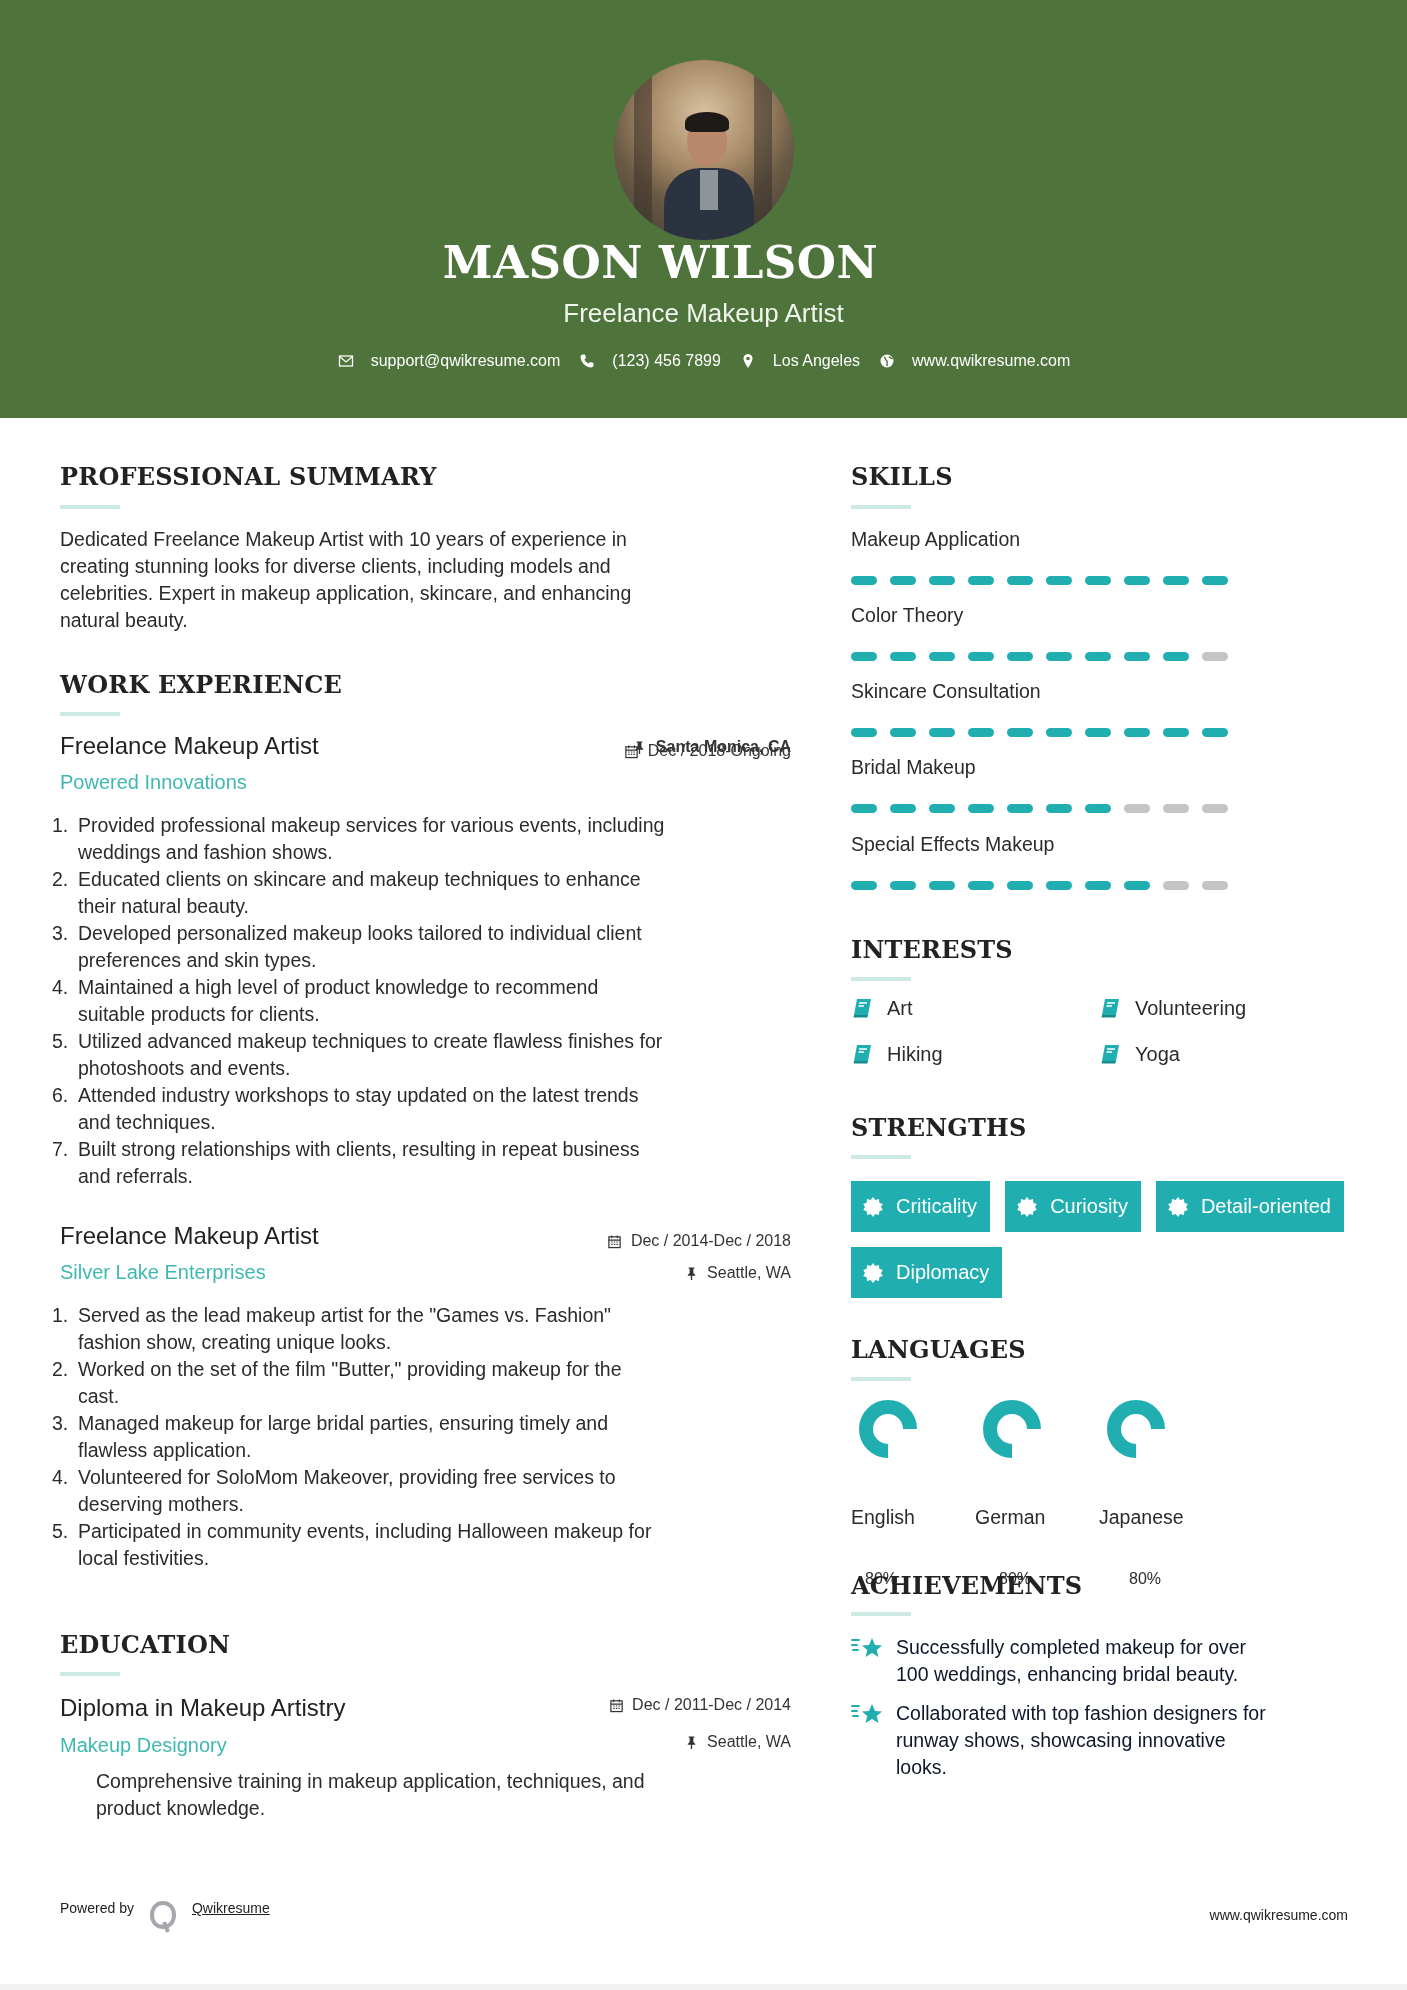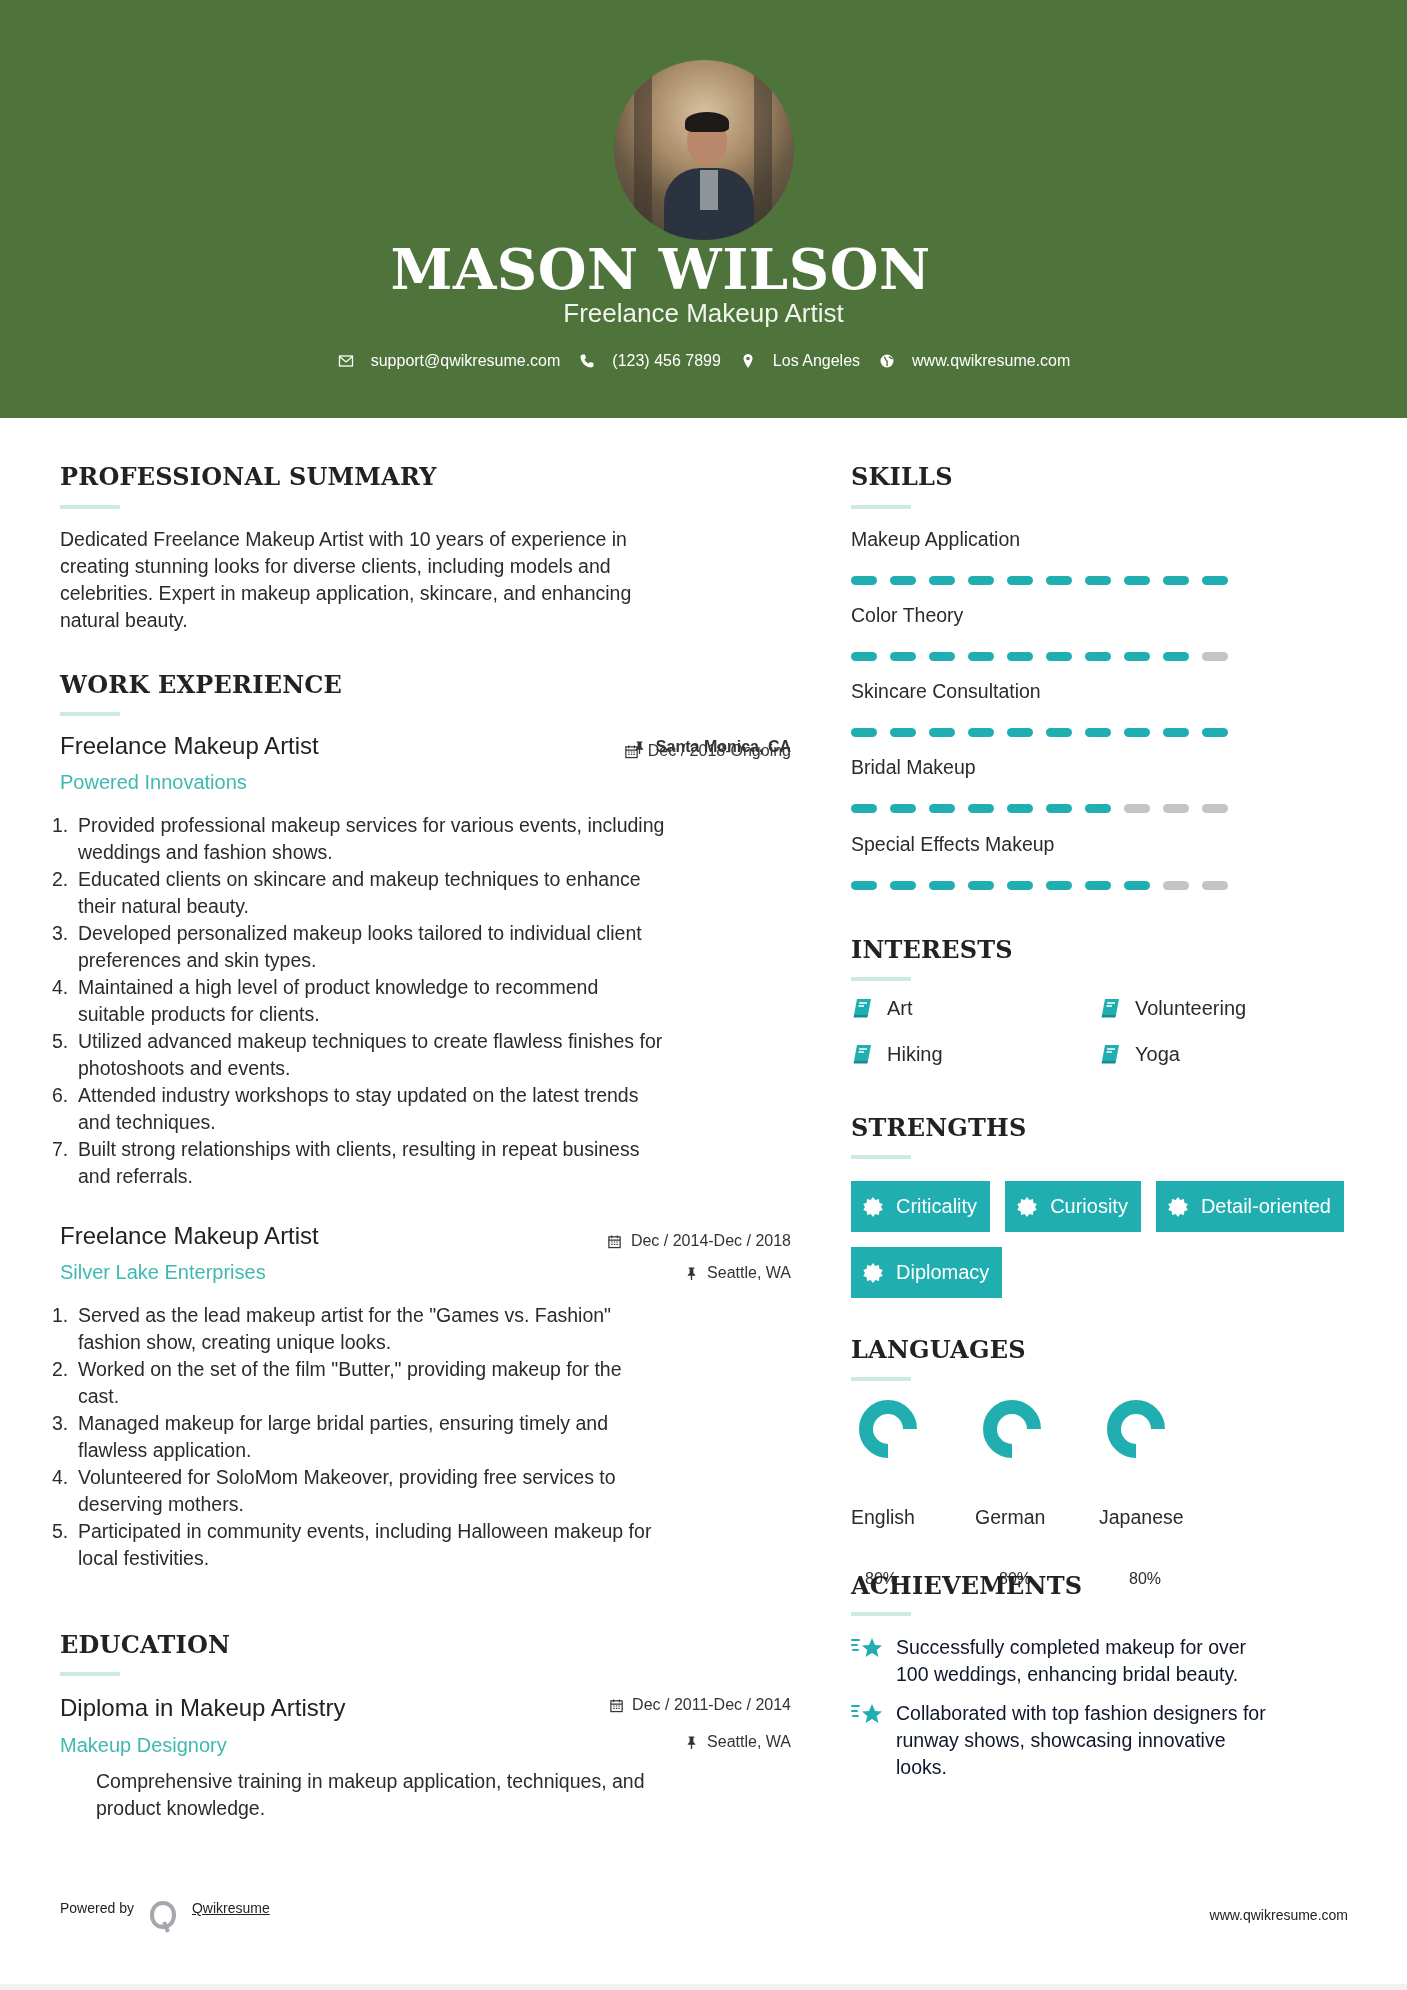--- a/index.html
+++ b/index.html
@@ -10,21 +10,21 @@
   .header { position: absolute; left: 0; top: 0; width: 1407px; height: 418px; background: #4e733b; }
   .photo { position: absolute; left: 614px; top: 60px; width: 180px; height: 180px; border-radius: 50%; overflow: hidden;
            background: radial-gradient(circle at 50% 30%, #d9c2a0 0%, #a88b68 35%, #6b5a45 60%, #3e3a33 100%); }
   .photo .bg-tree { position: absolute; top: 0; width: 18px; height: 180px; background: rgba(60,50,40,0.55); }
   .photo .person-body { position: absolute; left: 50px; top: 108px; width: 90px; height: 90px; border-radius: 40% 40% 0 0; background: #2b3340; }
   .photo .person-shirt { position: absolute; left: 86px; top: 110px; width: 18px; height: 40px; background: #8d949a; }
   .photo .person-head { position: absolute; left: 73px; top: 56px; width: 40px; height: 50px; border-radius: 50%; background: #b9876a; }
   .photo .person-hair { position: absolute; left: 71px; top: 52px; width: 44px; height: 20px; border-radius: 50% 50% 20% 20%; background: #1e1a18; }
 
   .name { position: absolute; left: 0; top: 236px; width: 1313px; text-align: center; color: #ffffff;
-          font-family: "DejaVu Serif", "Liberation Serif", serif; font-weight: bold; font-size: 56px; letter-spacing: 0.5px; padding-left: 8px; }
+          font-family: "DejaVu Serif", "Liberation Serif", serif; font-weight: bold; font-size: 45px; letter-spacing: 0.5px; padding-left: 8px; }
   .title { position: absolute; left: 0; top: 298px; width: 1407px; text-align: center; color: #f1f5ee; font-size: 26px; }
   .contacts { position: absolute; left: 0; top: 352px; width: 1407px; display: flex; justify-content: center; align-items: center; gap: 0; color: #ffffff; font-size: 16px; }
   .contact { display: flex; align-items: center; margin: 0 9px; }
   .contact .ic { display: inline-flex; width: 18px; height: 18px; align-items: center; justify-content: center; margin-right: 16px; }
   .contact .ic svg { width: 16px; height: 16px; }
 
   
   .sec-title { position: absolute; font-family: "DejaVu Serif", "Liberation Serif", serif; font-weight: bold; font-size: 24px; color: #222; letter-spacing: 0.2px; }
   .sec-line { position: absolute; width: 60px; height: 4px; background: #cde9e4; border-radius: 1px; }
 

